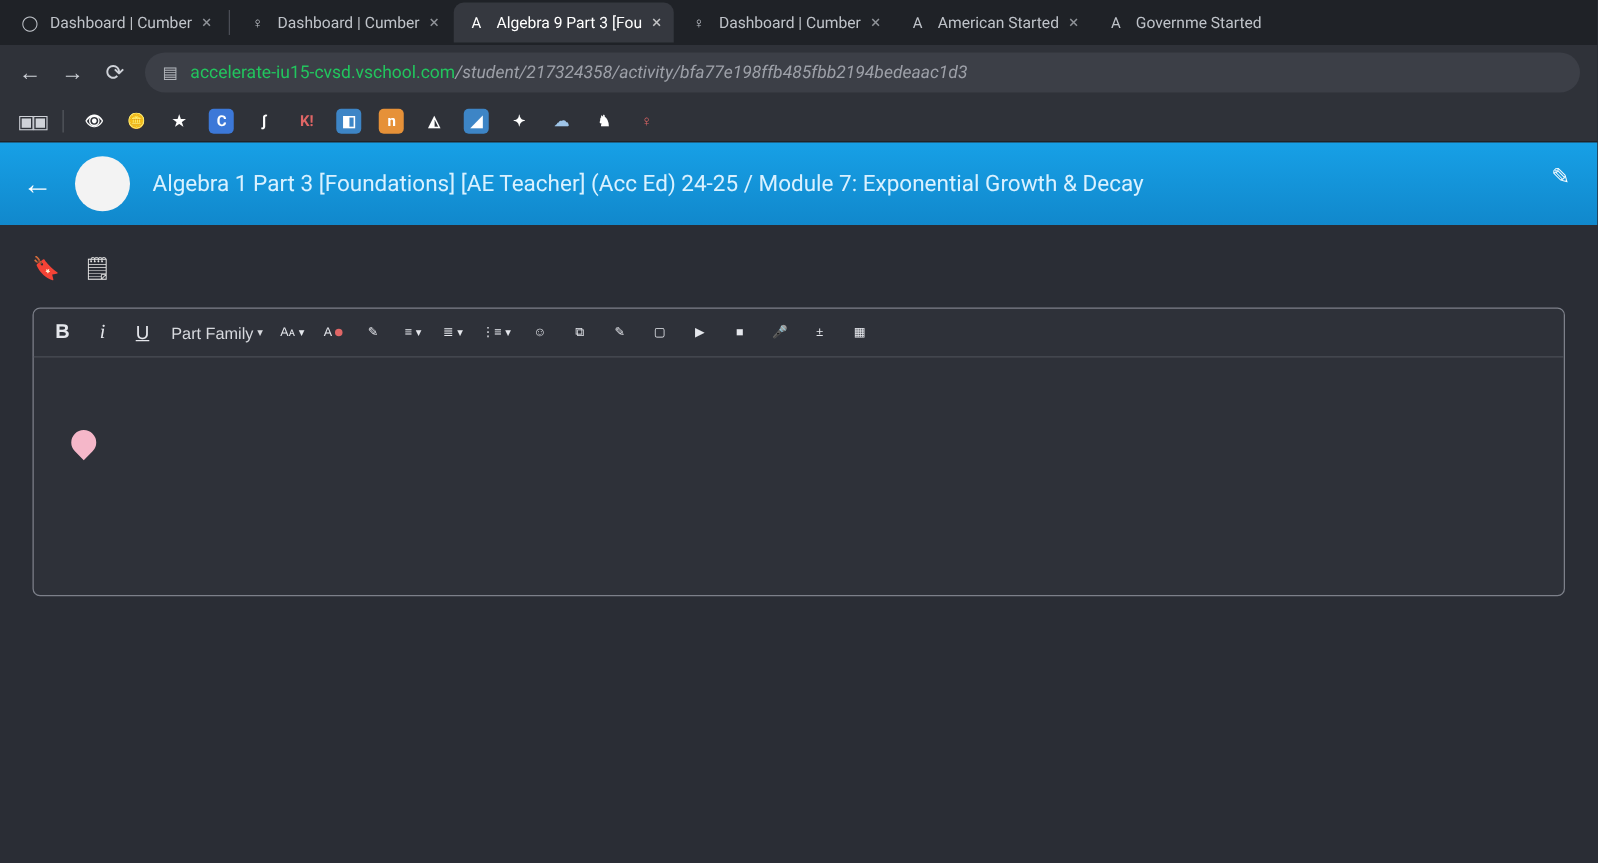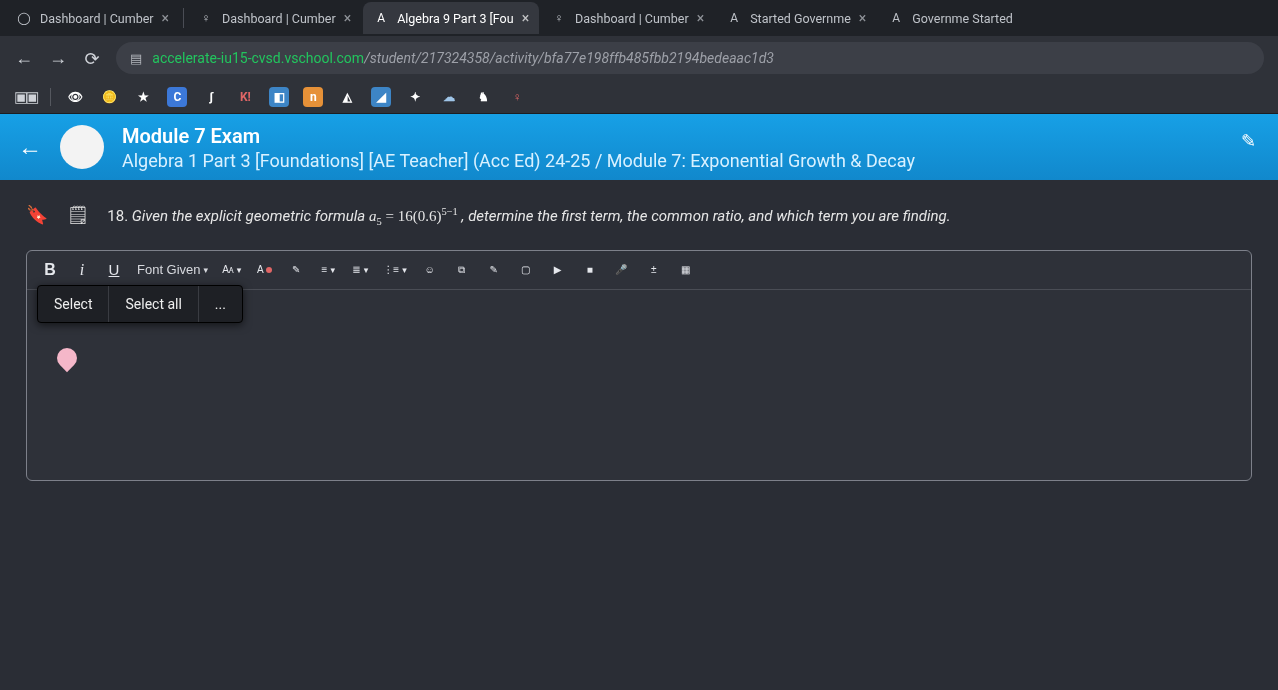--- a/index.html
+++ b/index.html
@@ -169,21 +169,21 @@
     <span class="title">Algebra 9 Part 3 [Fou</span>
     <span class="close">×</span>
   </div>
   <div class="tab">
     <span class="favicon">♀</span>
     <span class="title">Dashboard | Cumber</span>
     <span class="close">×</span>
   </div>
   <div class="tab">
     <span class="favicon">A</span>
-    <span class="title">Started Governme</span>
+    <span class="title">American Started</span>
     <span class="close">×</span>
   </div>
   <div class="tab">
     <span class="favicon">A</span>
     <span class="title">Governme Started</span>
   </div>
 </div>
 
 <div class="nav-bar">
   <span class="nav-btn">←</span>
@@ -213,70 +213,57 @@
   <span class="bm-icon">✦</span>
   <span class="bm-icon" style="color:#9fc5e8">☁</span>
   <span class="bm-icon">♞</span>
   <span class="bm-icon" style="color:#e06666">♀</span>
 </div>
 
 <div class="page-header">
   <span class="back">←</span>
   <span class="avatar"></span>
   <div class="titles">
-    <span class="page-title">Module 7 Exam</span>
     <span class="page-sub">Algebra 1 Part 3 [Foundations] [AE Teacher] (Acc Ed) 24-25 / Module 7: Exponential Growth &amp; Decay</span>
   </div>
   <span class="edit-icon">✎</span>
 </div>
 
 <div class="content">
 
   <div class="q-row">
     <span class="q-tool">🔖</span>
     <span class="q-tool">🗒</span>
-    <span class="q-text">
-      <span class="upright">18.</span>
-      <span>Given the explicit geometric formula </span>
-      <span class="formula">
-        <i>a</i><sub>5</sub><span> = 16(0.6)</span><sup>5−1</sup>
-      </span><span>, determine the first term, the common ratio, and which term you are finding.</span>
-    </span>
   </div>
 
   <div class="editor">
     <div class="toolbar">
       <span class="tb-btn" style="font-weight:bold;font-size:16px">B</span>
       <span class="tb-btn" style="font-style:italic;font-family:serif;font-size:16px">i</span>
       <span class="tb-btn" style="text-decoration:underline;font-size:15px">U</span>
-      <span class="tb-btn tb-caret font-label">Font Given</span>
+      <span class="tb-btn tb-caret font-label">Part Family</span>
       <span class="tb-btn tb-caret">Aᴀ</span>
       <span class="tb-btn">
           <span>A</span>
           <span style="display:inline-block;width:6px;height:6px;background:#e06666;border-radius:50%;margin-left:2px;vertical-align:sub"></span>
         </span>
       <span class="tb-btn">✎</span>
       <span class="tb-btn tb-caret">≡</span>
       <span class="tb-btn tb-caret">≣</span>
       <span class="tb-btn tb-caret">⋮≡</span>
       <span class="tb-btn">☺</span>
       <span class="tb-btn">⧉</span>
       <span class="tb-btn">✎</span>
       <span class="tb-btn">▢</span>
       <span class="tb-btn">▶</span>
       <span class="tb-btn">■</span>
       <span class="tb-btn">🎤</span>
       <span class="tb-btn">±</span>
       <span class="tb-btn">▦</span>
     </div>
 
-    <div class="context-menu">
-      <span class="cm-item">Select</span>
-      <span class="cm-item">Select all</span>
-      <span class="cm-item">...</span>
-    </div>
 
     <div class="editor-body">
       <span class="cursor-handle"></span>
     </div>
   </div>
 
 </div>
 
 </body></html>

